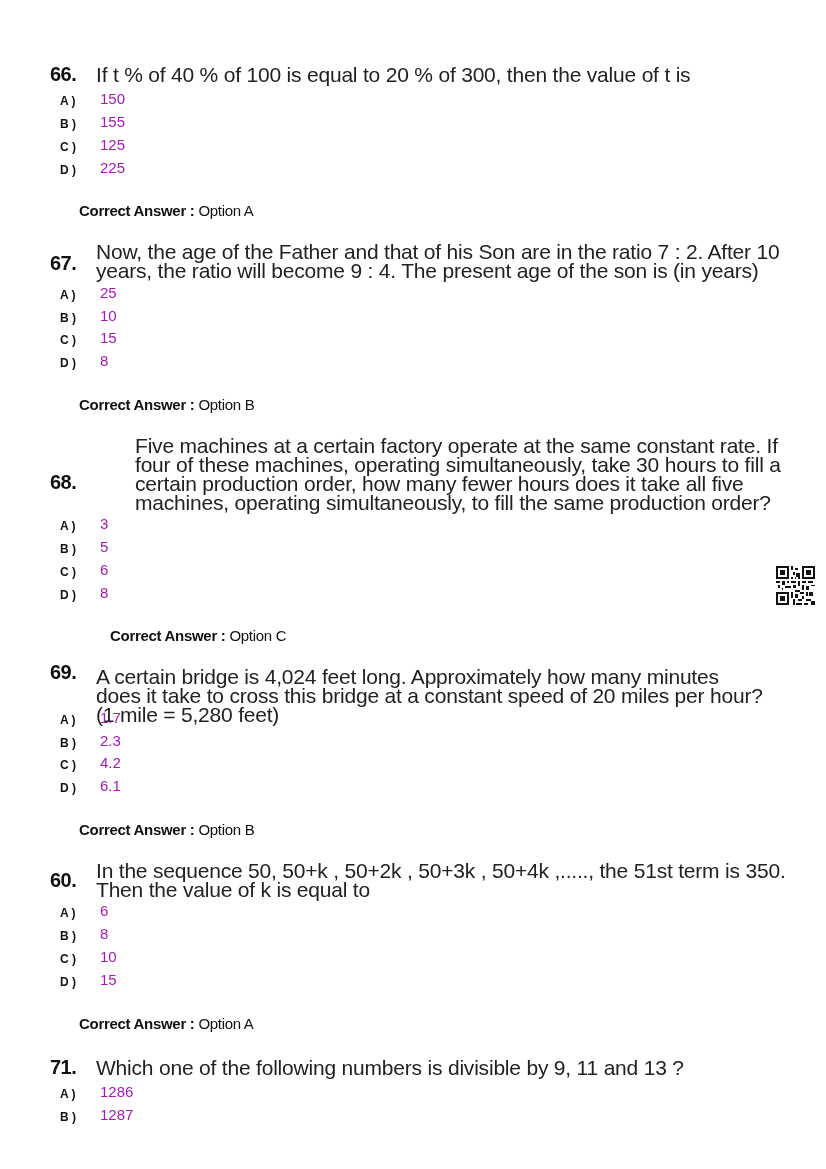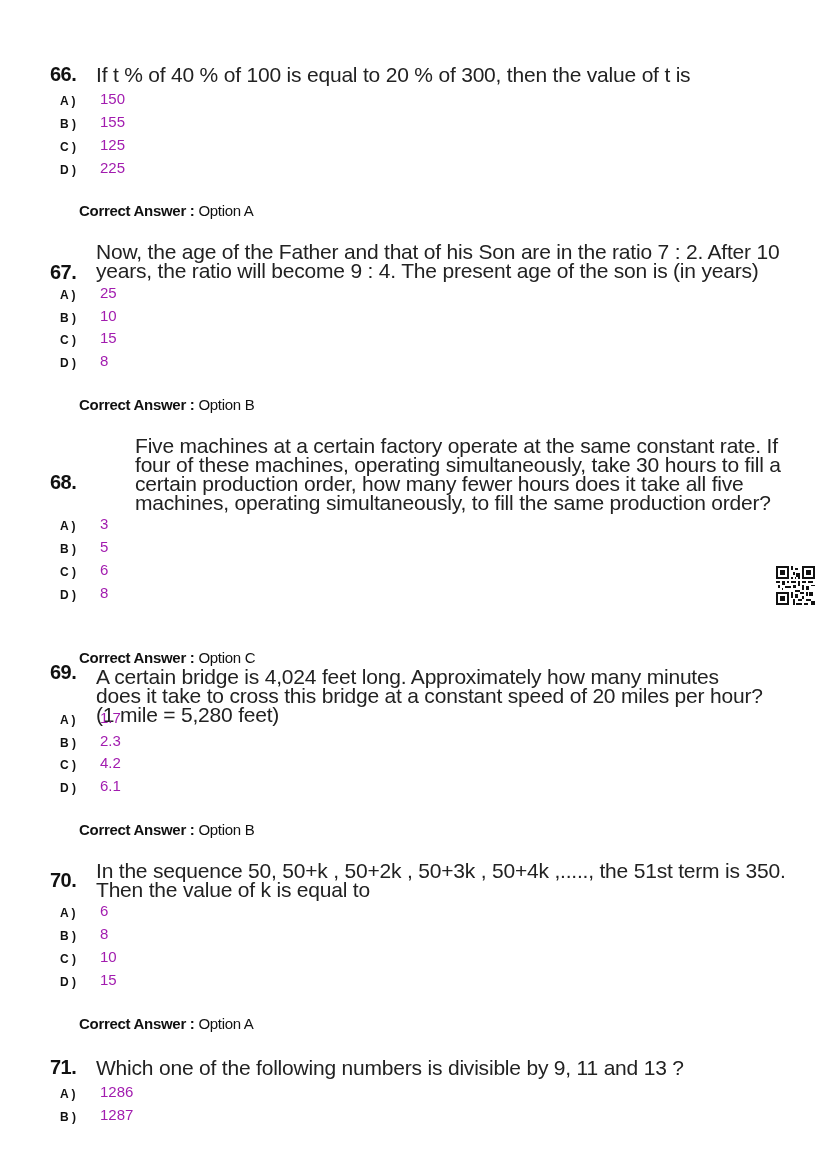--- a/index.html
+++ b/index.html
@@ -58,21 +58,21 @@
     <span class="opt-letter">D )</span>
     <span class="opt-value">225</span>
   </div>
   <div class="answer" style="top:202px;">
     <span class="lbl">Correct Answer :</span>
     <span>Option A</span>
   </div>
 </div>
 
 <div class="q" style="top:0;">
-  <div class="qnum" style="top:261px;">67.</div>
+  <div class="qnum" style="top:252px;">67.</div>
   <div class="qtext" style="top:242px;">Now, the age of the Father and that of his Son are in the ratio  7 : 2. After 10 years, the ratio will become  9 : 4. The present age of the son is (in years)</div>
   <div class="opt" style="top:284px;">
     <span class="opt-letter">A )</span>
     <span class="opt-value">25</span>
   </div>
   <div class="opt" style="top:307px;">
     <span class="opt-letter">B )</span>
     <span class="opt-value">10</span>
   </div>
   <div class="opt" style="top:329px;">
@@ -101,21 +101,21 @@
     <span class="opt-value">5</span>
   </div>
   <div class="opt" style="top:561px;">
     <span class="opt-letter">C )</span>
     <span class="opt-value">6</span>
   </div>
   <div class="opt" style="top:584px;">
     <span class="opt-letter">D )</span>
     <span class="opt-value">8</span>
   </div>
-  <div class="answer" style="top:649px;">
+  <div class="answer" style="top:627px;margin-left:31px;">
     <span class="lbl">Correct Answer :</span>
     <span>Option C</span>
   </div>
 </div>
 
 <div class="qr">
   <svg width="39" height="39" viewBox="0 0 21 21" shape-rendering="crispEdges">
     <rect width="21" height="21" fill="#fff"></rect>
     <g fill="#111">
       <rect x="0" y="0" width="7" height="7"></rect>
@@ -184,21 +184,21 @@
     <span class="opt-letter">D )</span>
     <span class="opt-value">6.1</span>
   </div>
   <div class="answer" style="top:821px;">
     <span class="lbl">Correct Answer :</span>
     <span>Option B</span>
   </div>
 </div>
 
 <div class="q" style="top:0;">
-  <div class="qnum" style="top:869px;">70.</div>
+  <div class="qnum" style="top:869px;">60.</div>
   <div class="qtext" style="top:861px; width:690px;">In the sequence 50, 50+k , 50+2k , 50+3k , 50+4k ,.....,  the 51st term is 350. Then the value of k is equal to</div>
   <div class="opt" style="top:902px;">
     <span class="opt-letter">A )</span>
     <span class="opt-value">6</span>
   </div>
   <div class="opt" style="top:925px;">
     <span class="opt-letter">B )</span>
     <span class="opt-value">8</span>
   </div>
   <div class="opt" style="top:948px;">

